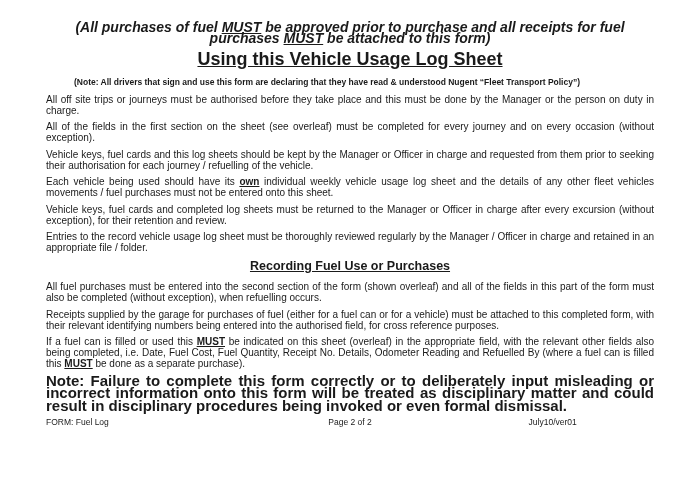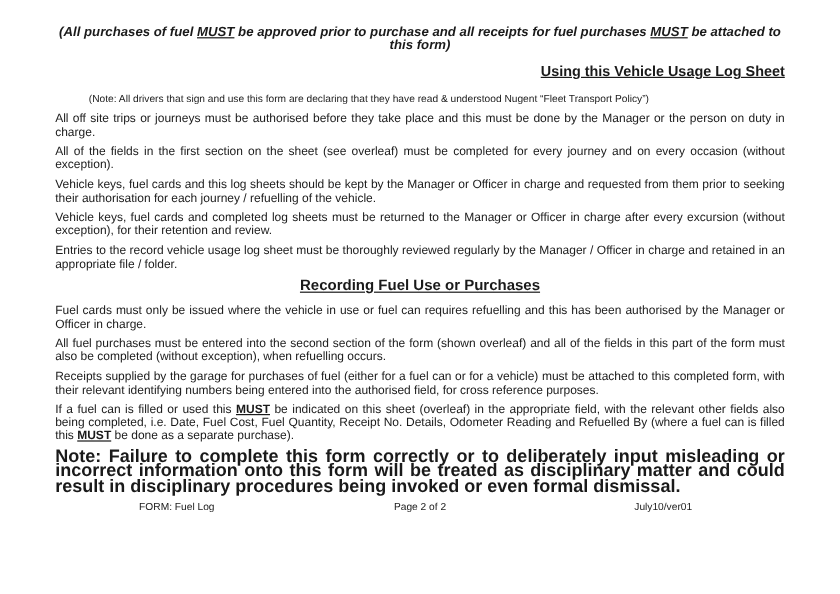--- a/index.html
+++ b/index.html
@@ -14,38 +14,38 @@
     font-family: "Liberation Sans", "DejaVu Sans", sans-serif;
     color: #1a1a1a;
   }
   .page {
     box-sizing: border-box;
     width: 700px;
     height: 495px;
     padding: 22px 46px 0 46px;
   }
   .header-note {
-    font-size: 11px;
+    font-size: 14px;
     line-height: 11px;
     font-weight: bold;
     font-style: italic;
     text-align: center;
     margin: 0 0 8px 0;
   }
   .title {
-    font-size: 12px;
+    font-size: 18px;
     line-height: 15px;
     font-weight: bold;
-    text-align: right;
+    text-align: center;
     margin: 0 0 10px 0;
   }
   .policy-note {
     font-size: 8.5px;
     line-height: 11px;
-    font-weight: normal;
+    font-weight: bold;
     text-align: left;
     margin: 0 0 5.5px 0;
     padding-left: 28px;
   }
   .body-p {
     font-size: 10px;
     line-height: 11px;
     text-align: justify;
     margin: 0 0 5.5px 0;
   }
@@ -62,47 +62,47 @@
     font-weight: bold;
     text-align: justify;
     margin: 0 0 5px 0;
   }
   .footer {
     display: flex;
     font-size: 8.5px;
     line-height: 11px;
     margin-top: 0;
   }
-  .footer > div { flex: 1 1 0; text-align: center; }
+  .footer > div { flex: 1 1 0; }
   .f-left   { text-align: left; }
   .f-center { text-align: center; }
   .f-right  { text-align: center; }
   .b { font-weight: bold; }
   .u { text-decoration: underline; }
 </style>
 </head>
 <body>
 
 <div class="page">
 
   <p class="header-note"><span>(All purchases of fuel </span><span class="u">MUST</span><span> be approved prior to purchase and all receipts for fuel purchases </span><span class="u">MUST</span><span> be attached to this form)</span></p>
 
   <h1 class="title"><span class="u">Using this Vehicle Usage Log Sheet</span></h1>
 
   <p class="policy-note">(Note: All drivers that sign and use this form are declaring that they have read &amp; understood Nugent “Fleet Transport Policy”)</p>
 
   <p class="body-p"><span>All off site trips or journeys must be authorised before they take place and this must be done by the Manager or the person on duty in charge.</span></p>
   <p class="body-p"><span>All of the fields in the first section on the sheet (see overleaf) must be completed for every journey and on every occasion (without exception).</span></p>
   <p class="body-p"><span>Vehicle keys, fuel cards and this log sheets should be kept by the Manager or Officer in charge and requested from them prior to seeking their authorisation for each journey / refuelling of the vehicle.</span></p>
+  <p class="body-p"><span>Each vehicle being used should have its </span><span class="b u">own</span><span> individual weekly vehicle usage log sheet and the details of any other fleet vehicles movements / fuel purchases must not be entered onto this sheet.</span></p>
   <p class="body-p"><span>Vehicle keys, fuel cards and completed log sheets must be returned to the Manager or Officer in charge after every excursion (without exception), for their retention and review.</span></p>
   <p class="body-p"><span>Entries to the record vehicle usage log sheet must be thoroughly reviewed regularly by the Manager / Officer in charge and retained in an appropriate file / folder.</span></p>
 
   <h2 class="section-heading"><span class="u">Recording Fuel Use or Purchases</span></h2>
 
-  <p class="body-p"><span>Fuel cards must only be issued where the vehicle in use or fuel can requires refuelling and this has been authorised by the Manager or Officer in charge.</span></p>
   <p class="body-p"><span>All fuel purchases must be entered into the second section of the form (shown overleaf) and all of the fields in this part of the form must also be completed (without exception), when refuelling occurs.</span></p>
   <p class="body-p"><span>Receipts supplied by the garage for purchases of fuel (either for a fuel can or for a vehicle) must be attached to this completed form, with their relevant identifying numbers being entered into the authorised field, for cross reference purposes.</span></p>
   <p class="body-p"><span>If a fuel can is filled or used this </span><span class="b u">MUST</span><span> be indicated on this sheet (overleaf) in the appropriate field, with the relevant other fields also being completed, i.e. Date, Fuel Cost, Fuel Quantity, Receipt No. Details, Odometer Reading and Refuelled By (where a fuel can is filled this </span><span class="b u">MUST</span><span> be done as a separate purchase).</span></p>
 
   <p class="bold-note"><span>Note: Failure to complete this form correctly or to deliberately input misleading or incorrect information onto this form will be treated as disciplinary matter and could result in disciplinary procedures being invoked or even formal dismissal.</span></p>
 
   <div class="footer">
     <div class="f-left">FORM: Fuel Log</div>
     <div class="f-center">Page 2 of 2</div>
     <div class="f-right">July10/ver01</div>

